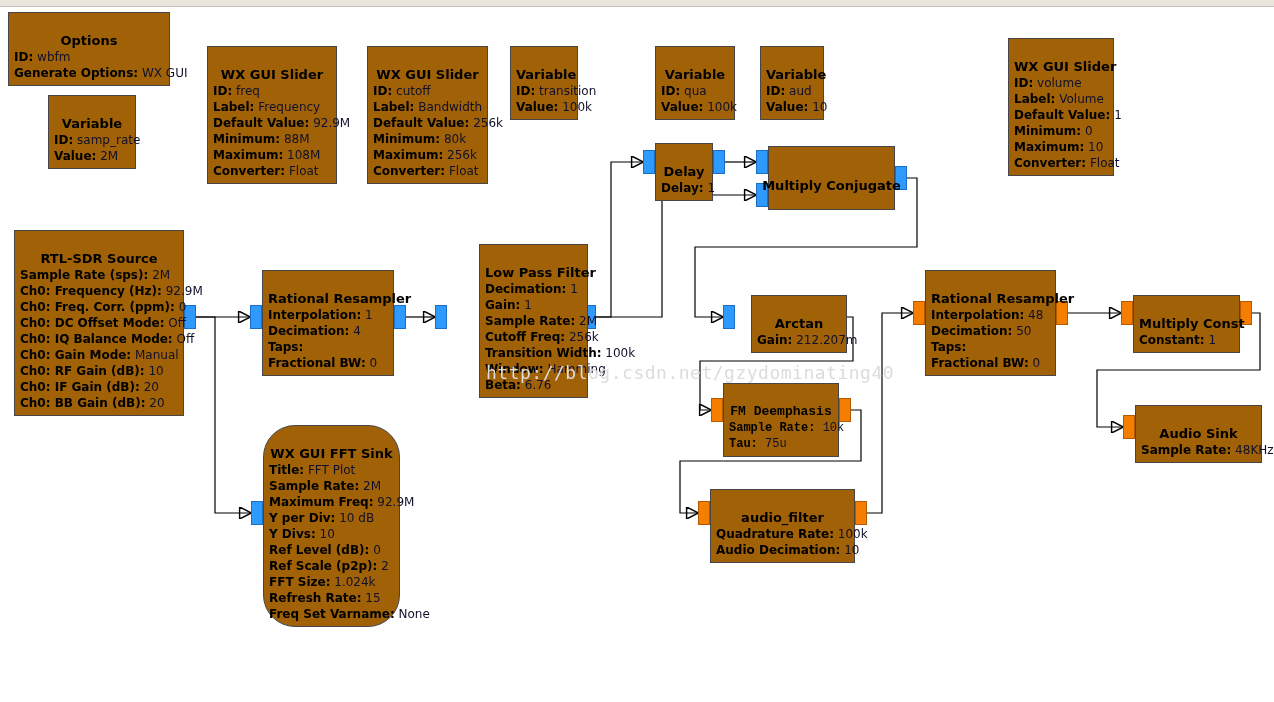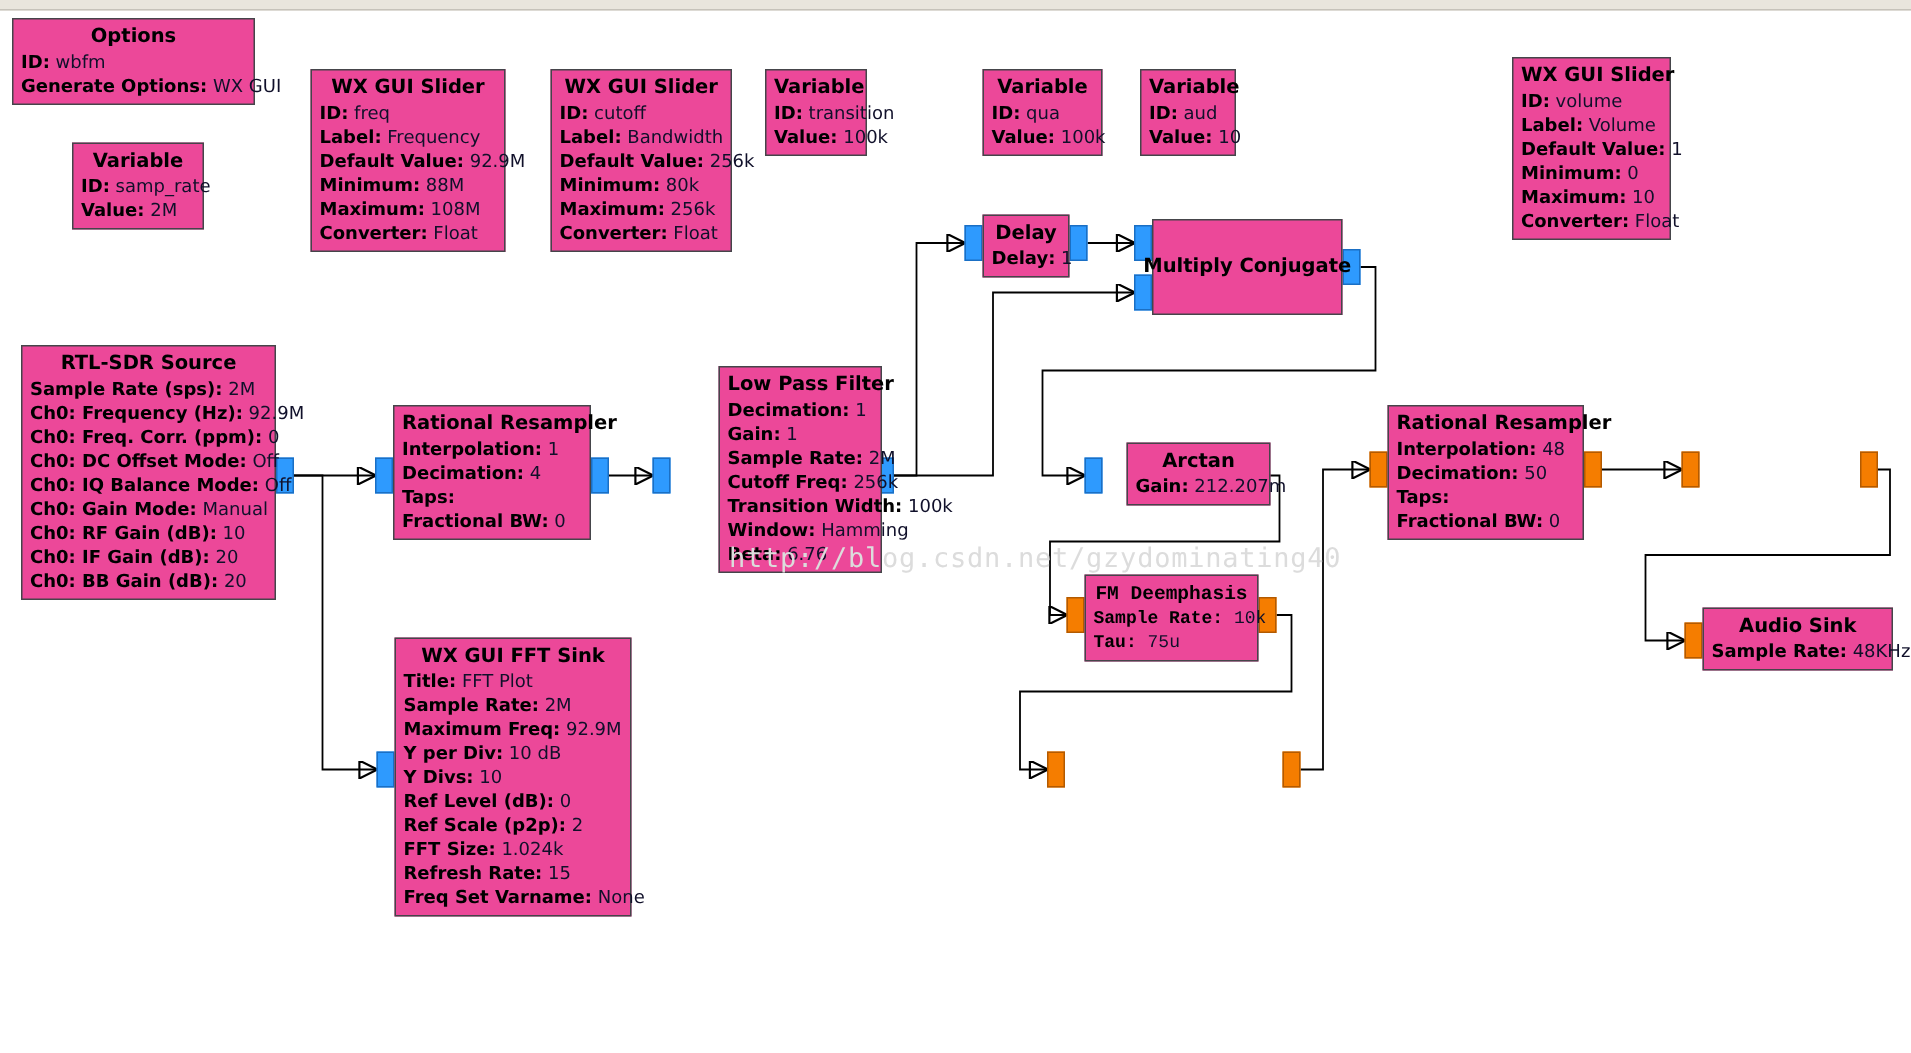--- a/index.html
+++ b/index.html
@@ -6,22 +6,22 @@
   #canvas{
     position:relative;width:1274px;height:702px;overflow:hidden;
     background:#ffffff;font-family:"DejaVu Sans","Liberation Sans",sans-serif;
   }
   #top-edge{
     position:absolute;left:0;top:0;width:1274px;height:6px;
     background:#e9e5dd;border-bottom:1px solid #c6c2ba;
   }
   .block{
     position:absolute;box-sizing:border-box;
-    background:#ec4899;border:1px solid #45454a;
-    padding:3px 5px 4px 5px;z-index:3;
+    background:#a16207;border:1px solid #45454a;
+    padding:19px 5px 4px 5px;z-index:3;
   }
   .block.vcenter{display:flex;align-items:center;justify-content:center;}
   .btitle{
     font-size:13px;font-weight:bold;color:#000;text-align:center;
     line-height:17px;white-space:nowrap;
   }
   .param{font-size:12px;line-height:16px;color:#000;white-space:nowrap;}
   .plabel{font-weight:bold;}
   .pvalue{font-weight:normal;color:#10102a;}
   .port{
@@ -166,39 +166,48 @@
     </div>
     <div class="port" style="left: 723px; top: 305px; background: rgb(46, 154, 254); border-color: rgb(26, 111, 196);"></div>
     <div class="port" style="left: 831px; top: 305px; background: rgb(245, 125, 0); border-color: rgb(179, 90, 0);"></div>
     <div class="block" style="left: 723px; top: 383px; width: 116px; font-family: Liberation Mono, monospace;">
       <div class="btitle">FM Deemphasis</div>
       <div class="param"><span class="plabel">Sample Rate:</span>&nbsp;<span class="pvalue">10k</span></div>
       <div class="param"><span class="plabel">Tau:</span>&nbsp;<span class="pvalue">75u</span></div>
     </div>
     <div class="port" style="left: 711px; top: 398px; background: rgb(245, 125, 0); border-color: rgb(179, 90, 0);"></div>
     <div class="port" style="left: 839px; top: 398px; background: rgb(245, 125, 0); border-color: rgb(179, 90, 0);"></div>
+    <div class="block" style="left: 710px; top: 489px; width: 145px;">
+      <div class="btitle">audio_filter</div>
+      <div class="param"><span class="plabel">Quadrature Rate:</span>&nbsp;<span class="pvalue">100k</span></div>
+      <div class="param"><span class="plabel">Audio Decimation:</span>&nbsp;<span class="pvalue">10</span></div>
+    </div>
     <div class="port" style="left: 698px; top: 501px; background: rgb(245, 125, 0); border-color: rgb(179, 90, 0);"></div>
     <div class="port" style="left: 855px; top: 501px; background: rgb(245, 125, 0); border-color: rgb(179, 90, 0);"></div>
     <div class="block" style="left: 925px; top: 270px; width: 131px;">
       <div class="btitle">Rational Resampler</div>
       <div class="param"><span class="plabel">Interpolation:</span>&nbsp;<span class="pvalue">48</span></div>
       <div class="param"><span class="plabel">Decimation:</span>&nbsp;<span class="pvalue">50</span></div>
       <div class="param"><span class="plabel">Taps:</span>&nbsp;<span class="pvalue"></span></div>
       <div class="param"><span class="plabel">Fractional BW:</span>&nbsp;<span class="pvalue">0</span></div>
     </div>
     <div class="port" style="left: 913px; top: 301px; background: rgb(245, 125, 0); border-color: rgb(179, 90, 0);"></div>
     <div class="port" style="left: 1056px; top: 301px; background: rgb(245, 125, 0); border-color: rgb(179, 90, 0);"></div>
+    <div class="block" style="left: 1133px; top: 295px; width: 107px;">
+      <div class="btitle">Multiply Const</div>
+      <div class="param"><span class="plabel">Constant:</span>&nbsp;<span class="pvalue">1</span></div>
+    </div>
     <div class="port" style="left: 1121px; top: 301px; background: rgb(245, 125, 0); border-color: rgb(179, 90, 0);"></div>
     <div class="port" style="left: 1240px; top: 301px; background: rgb(245, 125, 0); border-color: rgb(179, 90, 0);"></div>
     <div class="block" style="left: 1135px; top: 405px; width: 127px;">
       <div class="btitle">Audio Sink</div>
       <div class="param"><span class="plabel">Sample Rate:</span>&nbsp;<span class="pvalue">48KHz</span></div>
     </div>
     <div class="port" style="left: 1123px; top: 415px; background: rgb(245, 125, 0); border-color: rgb(179, 90, 0);"></div>
-    <div class="block" style="left: 263px; top: 425px; width: 158px;">
+    <div class="block" style="left: 263px; top: 425px; width: 137px; border-radius: 32px;">
       <div class="btitle">WX GUI FFT Sink</div>
       <div class="param"><span class="plabel">Title:</span>&nbsp;<span class="pvalue">FFT Plot</span></div>
       <div class="param"><span class="plabel">Sample Rate:</span>&nbsp;<span class="pvalue">2M</span></div>
       <div class="param"><span class="plabel">Maximum Freq:</span>&nbsp;<span class="pvalue">92.9M</span></div>
       <div class="param"><span class="plabel">Y per Div:</span>&nbsp;<span class="pvalue">10 dB</span></div>
       <div class="param"><span class="plabel">Y Divs:</span>&nbsp;<span class="pvalue">10</span></div>
       <div class="param"><span class="plabel">Ref Level (dB):</span>&nbsp;<span class="pvalue">0</span></div>
       <div class="param"><span class="plabel">Ref Scale (p2p):</span>&nbsp;<span class="pvalue">2</span></div>
       <div class="param"><span class="plabel">FFT Size:</span>&nbsp;<span class="pvalue">1.024k</span></div>
       <div class="param"><span class="plabel">Refresh Rate:</span>&nbsp;<span class="pvalue">15</span></div>

